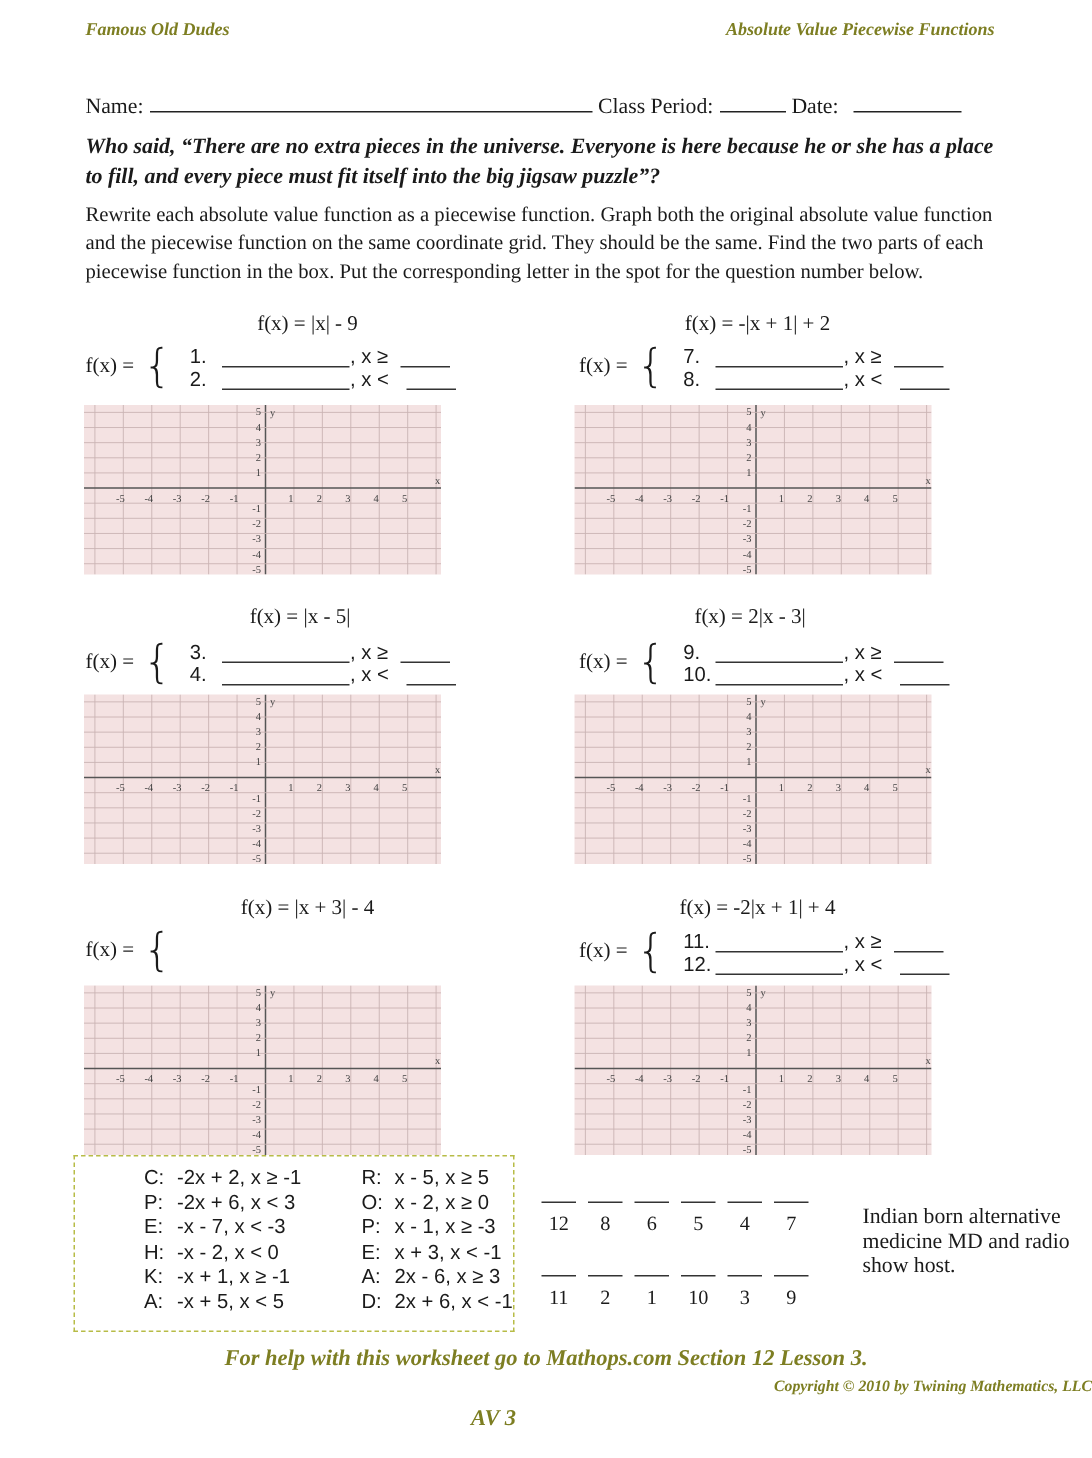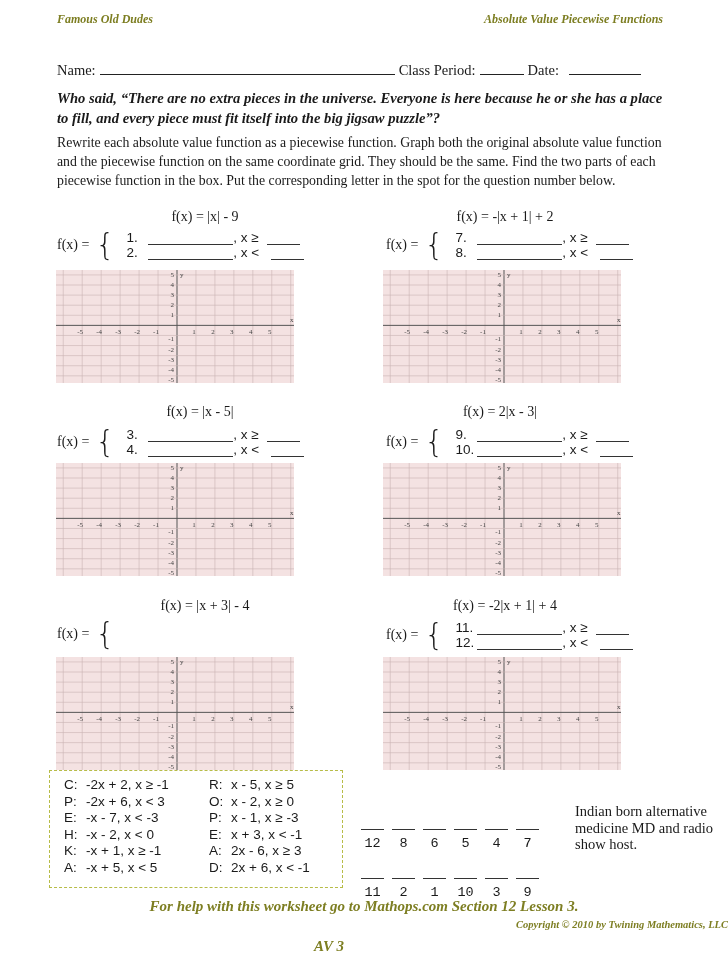--- a/index.html
+++ b/index.html
@@ -23,25 +23,25 @@
   .b-long { width: 85px; }
   .b-short { width: 33px; margin-left: 8px; }
 
   .grid { position: absolute; width: 238px; height: 113px; background: #f4e2e2; }
   .grid svg { position: absolute; left: 0; top: 0; }
   .tick { font-family: "Liberation Serif", serif; font-size: 7px; fill: #444; }
 
   .key-box { top: 770px; left: 49px; width: 292px; height: 116px;
              border: 1.4px dashed #b7bc47; border-style: dashed; }
   .key-col { position: absolute; top: 6px; font-family: "Liberation Sans", "DejaVu Sans", sans-serif; font-size: 13.5px; line-height: 16.6px; }
-  .key-col div { white-space: nowrap; }
+  .key-col div { white-space: nowrap; margin-left: 32px; }
   .key-col .lt { display: inline-block; width: 22px; }
 
   .ans-row { position: absolute; left: 361px; display: flex; gap: 8px; }
-  .ans-cell { width: 23px; text-align: center; font-family: Liberation Mono, monospace; font-size: 13.5px; margin-top: 28px; }
+  .ans-cell { width: 23px; text-align: center; font-family: Liberation Serif, serif; font-size: 13.5px; }
   .ans-cell .ln { border-top: 1px solid #333; height: 6px; }
   .clue { top: 803px; left: 575px; width: 140px; font-family: Liberation Serif, serif; font-size: 14.5px; line-height: 16.5px; }
 
   .footer1 { top: 898px; left: 0; width: 728px; text-align: center; font-style: italic; font-weight: bold; color: #7d7e22; font-size: 15px; }
   .footer2 { top: 919px; left: 0; width: 728px; text-align: right; font-style: italic; font-weight: bold; color: #7d7e22; font-size: 10.5px; }
   .footer3 { top: 938px; left: 0; width: 632px; text-align: center; font-style: italic; font-weight: bold; color: #7d7e22; font-size: 15px; margin-left: 13px; }
 </style>
 </head>
 <body>
 

